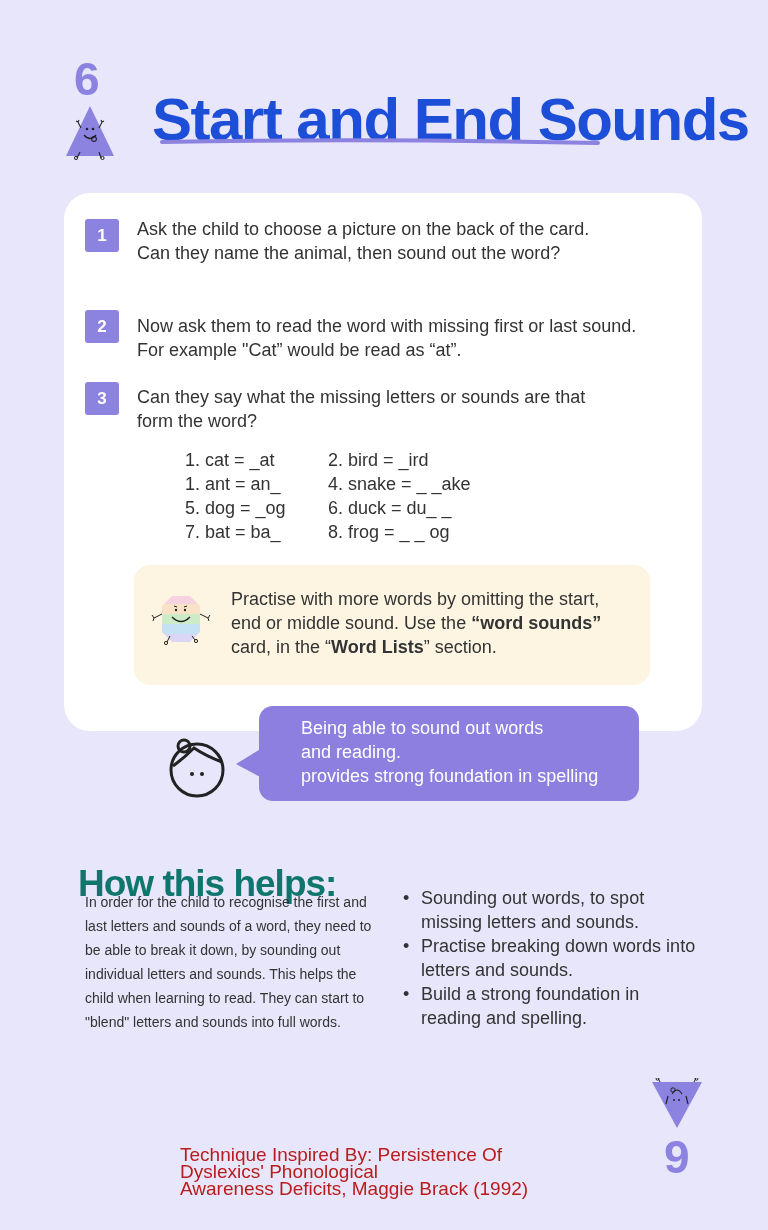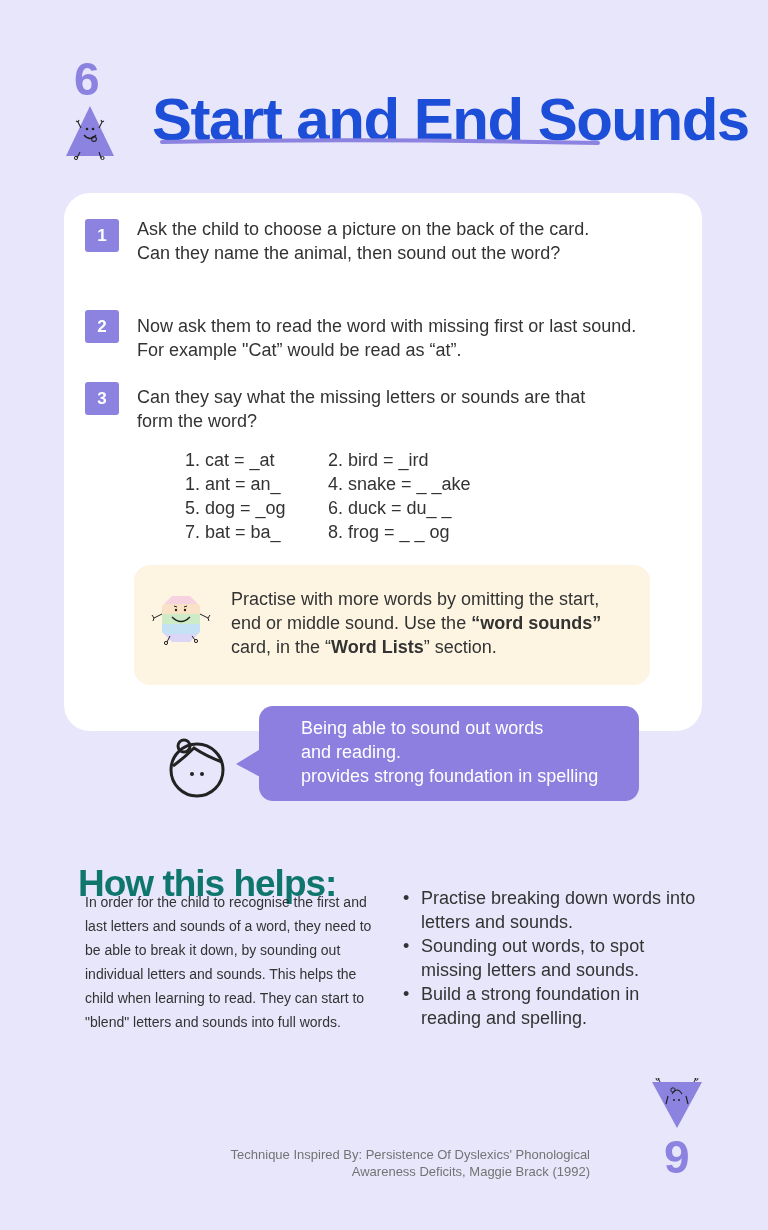--- a/index.html
+++ b/index.html
@@ -50,22 +50,22 @@
   .para { left: 85px; top: 890px; width: 300px; font-size: 14px; line-height: 24px; color: #333; }
   .bullets { left: 403px; top: 886px; width: 300px; margin: 0; padding: 0; list-style: none;
     font-size: 18px; line-height: 24px; color: #333; }
   .bullets li { position: relative; padding-left: 18px; }
   .bullets li::before { content: "•"; position: absolute; left: 0; top: 0; }
   .tri-bot { left: 650px; top: 1078px; width: 54px; height: 52px; }
   .num-bot {
     left: 664px; top: 1134px; font-size: 46px; font-weight: bold; color: #8c82e0; line-height: 1;
   }
   .credit {
-    left: 180px; top: 1146px; width: 410px; text-align: right;
-    font-size: 13px; line-height: 17px; color: #737373;
+    left: 180px; top: 1146px; width: 410px; text-align: left;
+    font-size: 19px; line-height: 17px; color: #b91c1c;
   }
 </style>
 </head>
 <body>
 
 <div class="abs num-top">6</div>
 <svg class="abs tri-top" viewBox="0 0 52 56">
   <polygon points="26,2 50,52 2,52" fill="#8c82e0"></polygon>
   <circle cx="23" cy="25" r="1.3" fill="#222"></circle>
   <circle cx="29" cy="25" r="1.3" fill="#222"></circle>
@@ -160,22 +160,22 @@
 <div class="abs bubble"></div>
 <div class="abs bubble-text">
   <div>Being able to sound out words</div>
   <div>and reading.</div>
   <div>provides strong foundation in spelling</div>
 </div>
 
 <div class="abs h2">How this helps:</div>
 <div class="abs para">In order for the child to recognise the first and last letters and sounds of a word, they need to be able to break it down, by sounding out individual letters and sounds. This helps the child when learning to read. They can start to "blend" letters and sounds into full words.</div>
 <ul class="abs bullets">
+  <li>Sounding out words, to spot missing letters and sounds.</li>
   <li>Practise breaking down words into letters and sounds.</li>
-  <li>Sounding out words, to spot missing letters and sounds.</li>
   <li>Build a strong foundation in reading and spelling.</li>
 </ul>
 
 <svg class="abs tri-bot" viewBox="0 0 54 52">
   <polygon points="2,4 52,4 27,50" fill="#8c82e0"></polygon>
   <path d="M10 4 L8 0" stroke="#222" stroke-width="1"></path>
     <circle cx="7.5" cy="0.8" r="1.4" fill="none" stroke="#222"></circle>
   <path d="M44 4 L46 0" stroke="#222" stroke-width="1"></path>
     <circle cx="46.5" cy="0.8" r="1.4" fill="none" stroke="#222"></circle>
   <path d="M22 16 Q27 8 32 16" stroke="#222" stroke-width="1.2" fill="none"></path>

